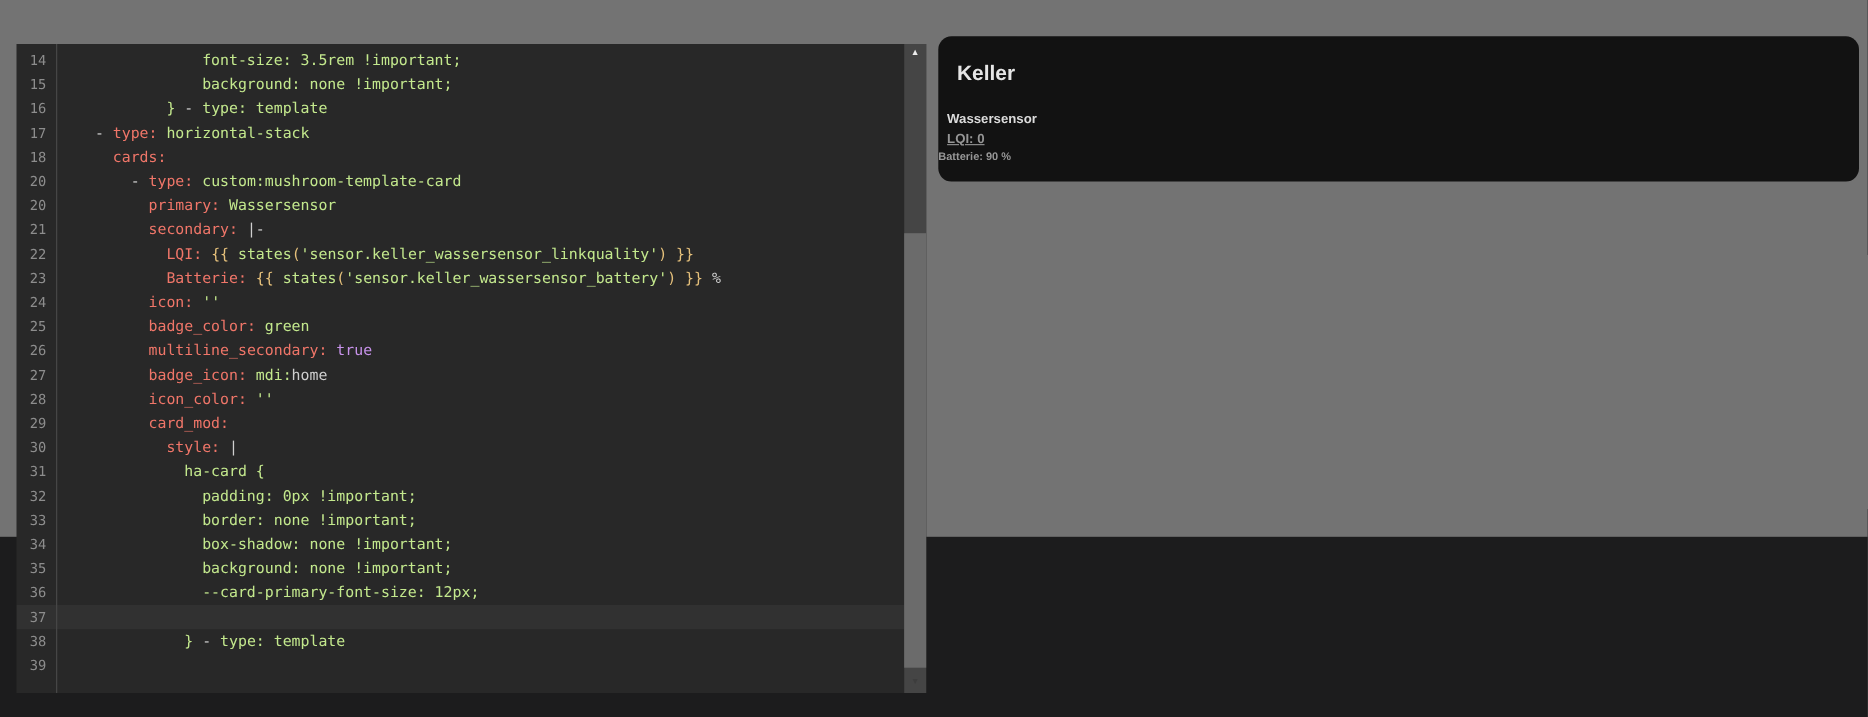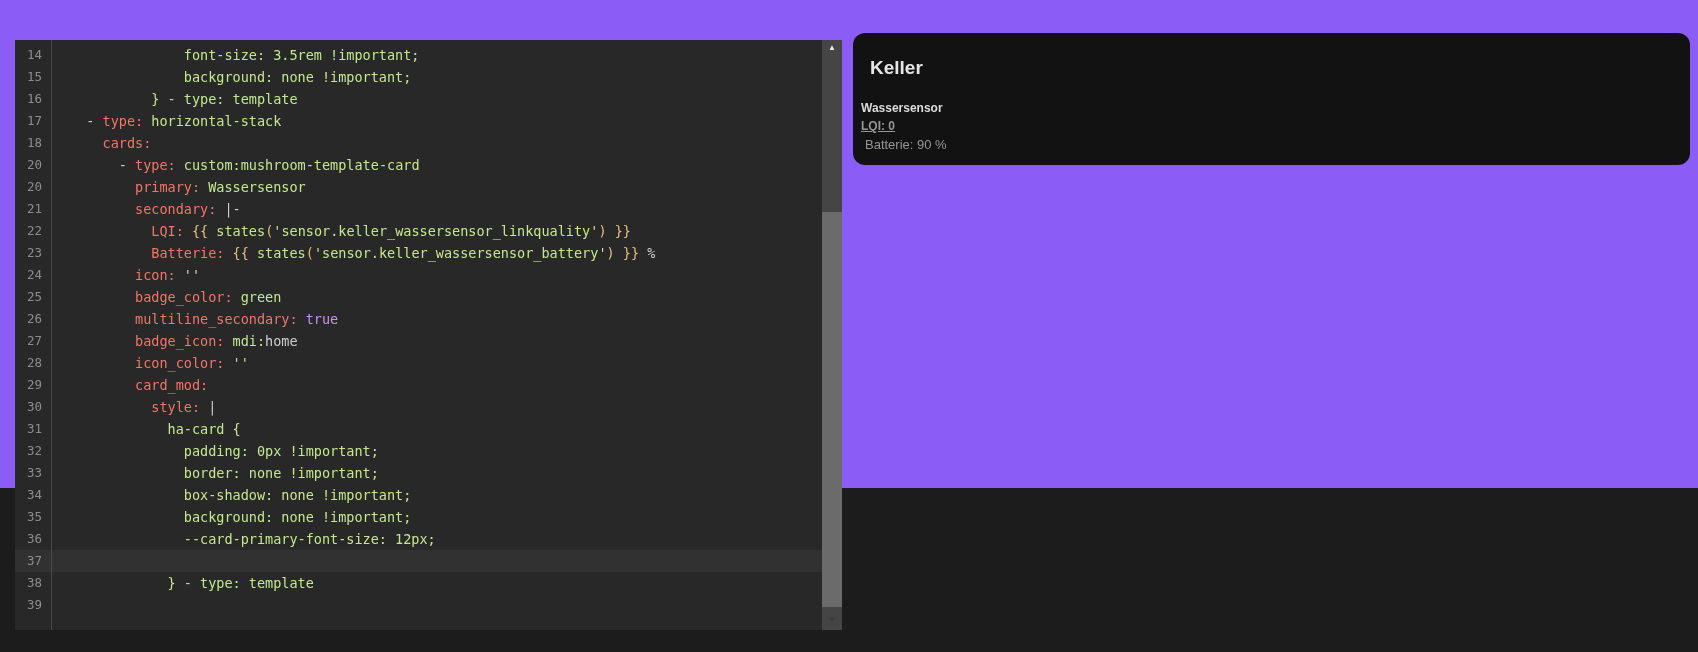--- a/index.html
+++ b/index.html
@@ -1,19 +1,19 @@
 <!DOCTYPE html>
 <html><head>
 <meta charset="utf-8">
 <style>
   * { margin:0; padding:0; box-sizing:border-box; }
   html,body { width:1698px; height:652px; overflow:hidden; }
   body { background:#1c1c1d; font-family:"Liberation Sans", sans-serif; }
 
-  .stage { position:relative; width:1698px; height:488px; background:#8b5cf6; }
+  .stage { position:relative; width:1698px; height:488px; background:#737373; }
 
   
   .editor {
     position:absolute; left:15px; top:40px; width:827px; height:590px;
     background:#282828;
   }
   .code-area {
     position:absolute; left:0; top:0; right:20px; bottom:0;
     padding-top:4px; overflow:hidden;
   }
@@ -64,22 +64,22 @@
   }
   .entity-name {
     position:absolute; left:8px; top:68px;
     font-size:12px; font-weight:700; color:#dcdcdc;
   }
   .entity-line1 {
     position:absolute; left:8px; top:86px;
     font-size:12px; font-weight:600; color:#969696;text-decoration:underline;
   }
   .entity-line2 {
-    position:absolute; left:12px; top:104px;
-    font-size:13px; font-weight:400; color:#969696;
+    position:absolute; left:0; top:104px;
+    font-size:10px; font-weight:700; color:#969696;
   }
 </style>
 </head>
 <body>
 
 <div class="stage">
 
   <div class="editor">
     <div class="code-area">
         <div class="cm-line">

